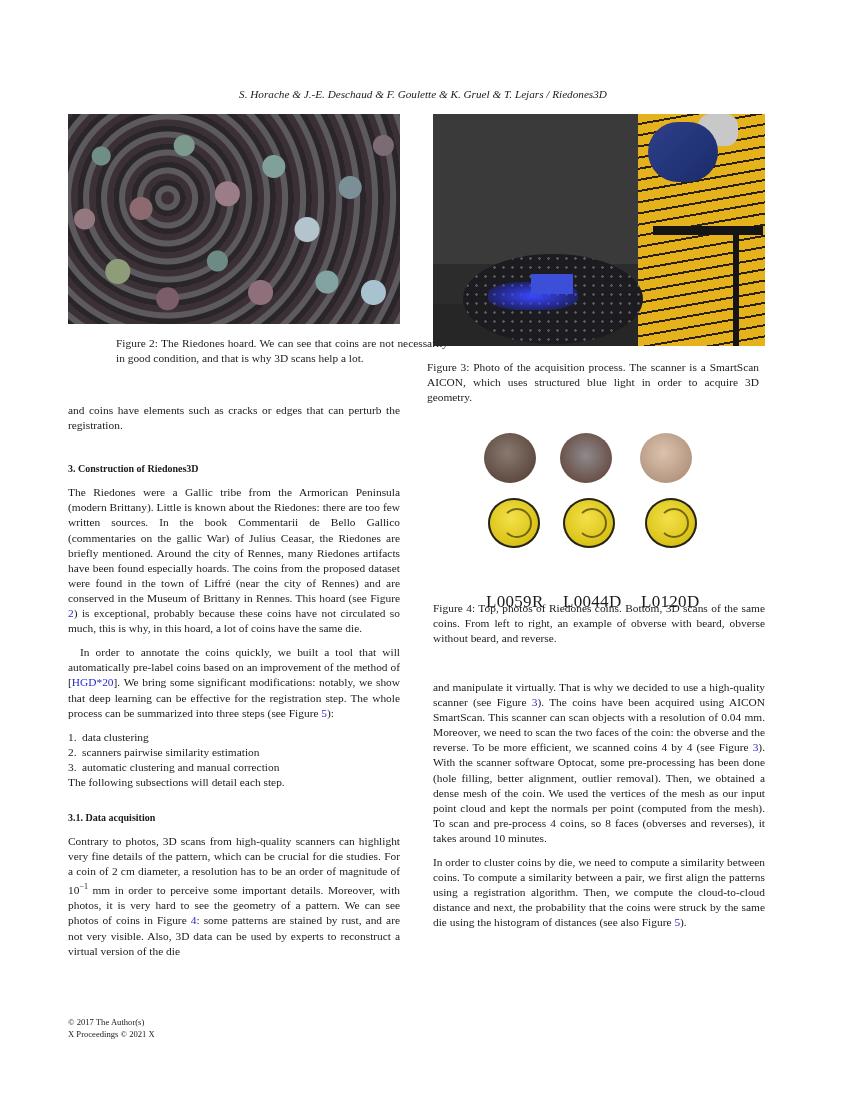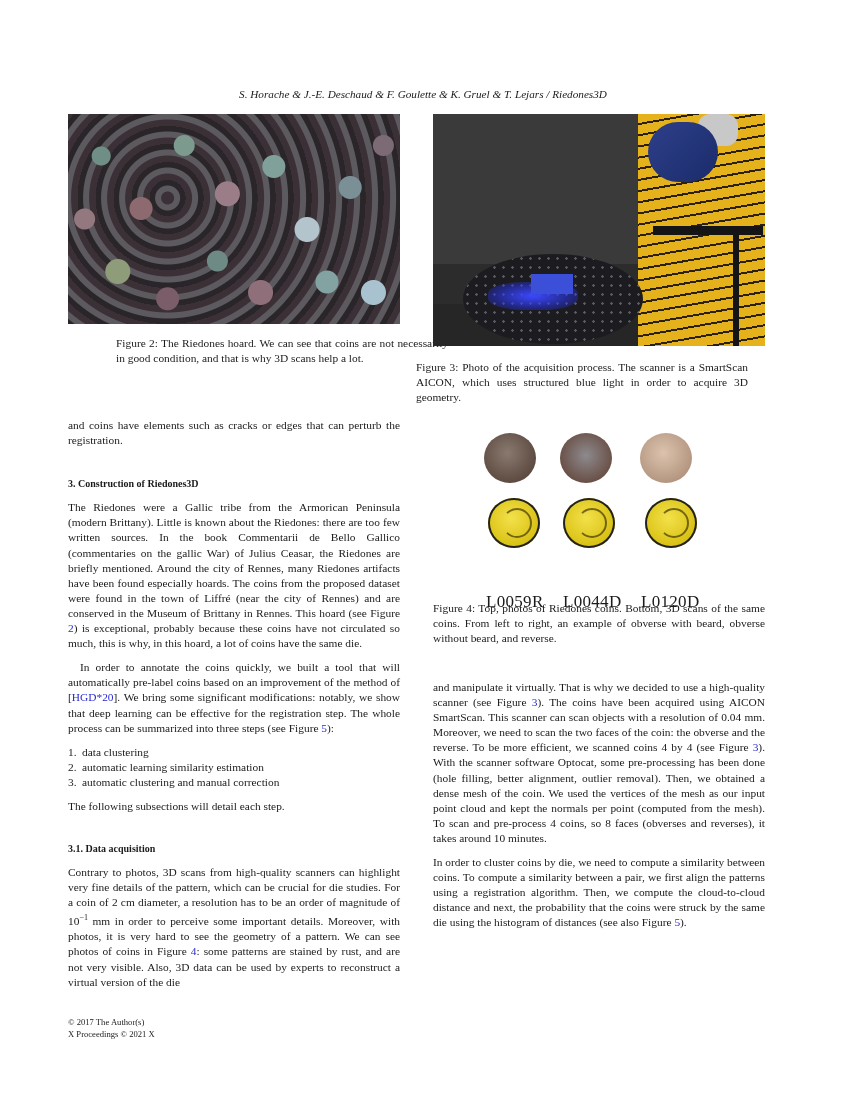--- a/index.html
+++ b/index.html
@@ -79,62 +79,62 @@
   <div class="floor"></div>
   <div class="wall"></div>
   <div class="table"></div>
   <div class="blue"></div>
   <div class="plate"></div>
   <div class="cooler"></div>
   <div class="head"></div>
   <div class="arm"></div>
   <div class="pole"></div>
 </div>
-<div class="abs caption" style="left:416px; top:360px; width:332px;">Figure 3: Photo of the acquisition process. The scanner is a SmartScan AICON, which uses structured blue light in order to acquire 3D geometry.</div>
+<div class="abs caption" style="left:427px; top:360px; width:332px;">Figure 3: Photo of the acquisition process. The scanner is a SmartScan AICON, which uses structured blue light in order to acquire 3D geometry.</div>
 
 <div class="abs" style="left:0; top:0;">
   <div class="coin photo1" style="left:484px; top:433px;"></div>
   <div class="coin photo2" style="left:560px; top:433px;"></div>
   <div class="coin photo3" style="left:640px; top:433px;"></div>
   <div class="coin scan" style="left:488px; top:498px;"></div>
   <div class="coin scan" style="left:563px; top:498px;"></div>
   <div class="coin scan" style="left:645px; top:498px;"></div>
   <div class="coin-label" style="left:486px;">L0059R</div>
   <div class="coin-label" style="left:563px;">L0044D</div>
   <div class="coin-label" style="left:641px;">L0120D</div>
 </div>
 <div class="abs caption" style="left:433px; top:601px; width:332px;">Figure 4: Top, photos of Riedones coins. Bottom, 3D scans of the same coins. From left to right, an example of obverse with beard, obverse without beard, and reverse.</div>
 
-<div class="abs col" style="left:68px; top:418px; width:332px;">
+<div class="abs col" style="left:68px; top:403px; width:332px;">
   <p>and coins have elements such as cracks or edges that can perturb the registration.</p>
 
   <div class="h-sec" style="margin-top:28px;">3.  Construction of Riedones3D</div>
 
   <p style="margin-top:9px;"><span>The Riedones were a Gallic tribe from the Armorican Peninsula (modern Brittany). Little is known about the Riedones: there are too few written sources. In the book Commentarii de Bello Gallico (commentaries on the gallic War) of Julius Ceasar, the Riedones are briefly mentioned. Around the city of Rennes, many Riedones artifacts have been found especially hoards. The coins from the proposed dataset were found in the town of Liffré (near the city of Rennes) and are conserved in the Museum of Brittany in Rennes. This hoard (see Figure </span><a class="link">2</a><span>) is exceptional, probably because these coins have not circulated so much, this is why, in this hoard, a lot of coins have the same die.</span></p>
 
   <p class="indent" style="margin-top:9px;"><span>In order to annotate the coins quickly, we built a tool that will automatically pre-label coins based on an improvement of the method of [</span><a class="link">HGD*20</a><span>]. We bring some significant modifications: notably, we show that deep learning can be effective for the registration step. The whole process can be summarized into three steps (see Figure </span><a class="link">5</a><span>):</span></p>
 
   <ol style="margin-top:9px;">
     <li>
         <span class="num">1.</span>
         <span>data clustering</span>
       </li>
     <li>
         <span class="num">2.</span>
-        <span>automatic learning similarity estimation</span>
+        <span>scanners pairwise similarity estimation</span>
       </li>
     <li>
         <span class="num">3.</span>
         <span>automatic clustering and manual correction</span>
       </li>
   </ol>
 
-  <p style="margin-top:9px;">The following subsections will detail each step.</p>
+  <p style="">The following subsections will detail each step.</p>
 
-  <div class="h-sec" style="margin-top:27px;">3.1.  Data acquisition</div>
+  <div class="h-sec" style="margin-top:20px;">3.1.  Data acquisition</div>
 
   <p style="margin-top:9px;"><span>Contrary to photos, 3D scans from high-quality scanners can highlight very fine details of the pattern, which can be crucial for die studies. For a coin of 2 cm diameter, a resolution has to be an order of magnitude of 10</span><sup style="font-size:8px;">−1</sup><span> mm in order to perceive some important details. Moreover, with photos, it is very hard to see the geometry of a pattern. We can see photos of coins in Figure </span><a class="link">4</a><span>: some patterns are stained by rust, and are not very visible. Also, 3D data can be used by experts to reconstruct a virtual version of the die</span></p>
 </div>
 
 <div class="abs col" style="left:433px; top:680px; width:332px;">
   <p><span>and manipulate it virtually. That is why we decided to use a high-quality scanner (see Figure </span><a class="link">3</a><span>). The coins have been acquired using AICON SmartScan. This scanner can scan objects with a resolution of 0.04 mm. Moreover, we need to scan the two faces of the coin: the obverse and the reverse. To be more efficient, we scanned coins 4 by 4 (see Figure </span><a class="link">3</a><span>). With the scanner software Optocat, some pre-processing has been done (hole filling, better alignment, outlier removal). Then, we obtained a dense mesh of the coin. We used the vertices of the mesh as our input point cloud and kept the normals per point (computed from the mesh). To scan and pre-process 4 coins, so 8 faces (obverses and reverses), it takes around 10 minutes.</span></p>
 
 
   <p style="margin-top:9px;"><span>In order to cluster coins by die, we need to compute a similarity between coins. To compute a similarity between a pair, we first align the patterns using a registration algorithm. Then, we compute the cloud-to-cloud distance and next, the probability that the coins were struck by the same die using the histogram of distances (see also Figure </span><a class="link">5</a><span>).</span></p>
 </div>

